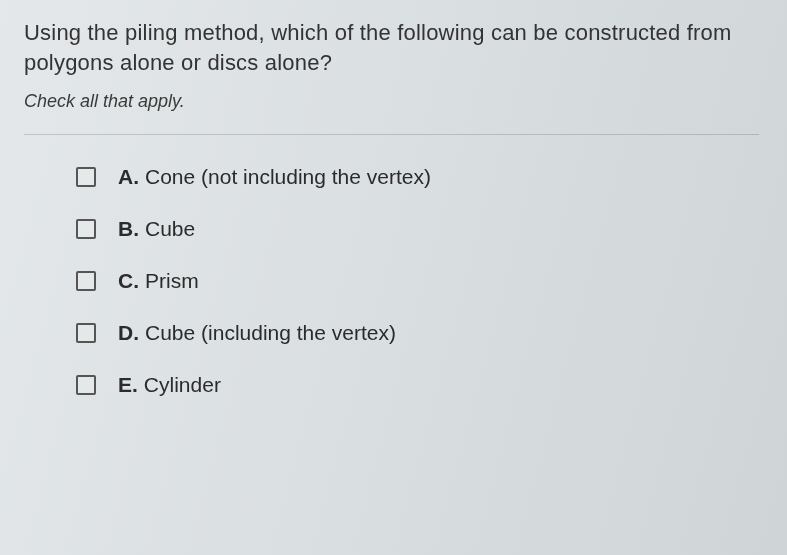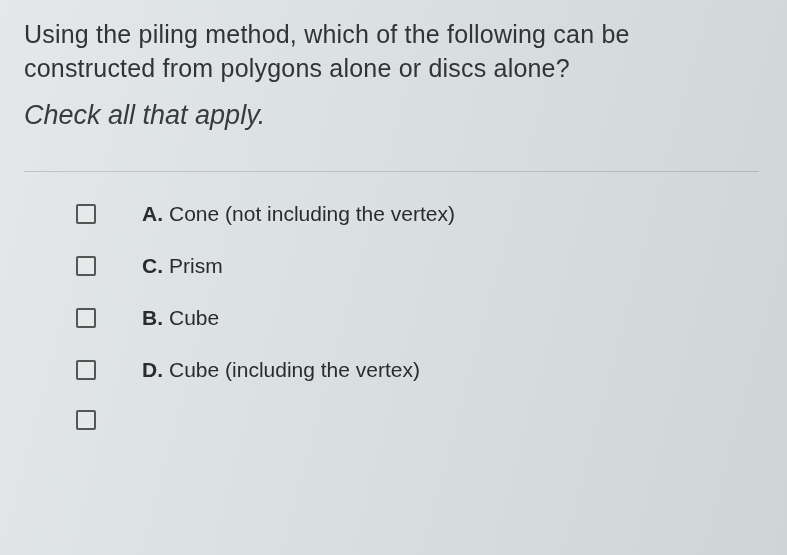--- a/index.html
+++ b/index.html
@@ -4,45 +4,44 @@
 <style>
   * { margin: 0; padding: 0; box-sizing: border-box; }
   html, body { width: 787px; height: 555px; overflow: hidden; }
   body {
     font-family: Arial, Helvetica, sans-serif;
     background: linear-gradient(105deg, #e4e8ea 0%, #d9dee0 50%, #cfd4d6 100%);
     color: #2a2a2a;
     padding: 18px 28px 20px 24px;
   }
   .question-text {
-    font-size: 25px;
+    font-size: 22px;
     line-height: 1.35;
     color: #333;
     margin-bottom: 14px;
     letter-spacing: 0.2px;
   }
   .hint-text {
-    font-size: 27px;
+    font-size: 18px;
     font-style: italic;
     color: #3a3a3a;
-    margin-bottom: 40px;
+    margin-bottom: 22px;
   }
   .divider {
     border: none;
     border-top: 1px solid rgba(0,0,0,0.15);
     margin-bottom: 30px;
   }
   .options {
     padding-left: 52px;
   }
   .option-row {
     display: flex;
     align-items: center;
     margin-bottom: 28px;
-    gap: 24px;
   }
   .checkbox {
     width: 20px;
     height: 20px;
     border: 2px solid #555;
     border-radius: 2px;
     background: rgba(255,255,255,0.15);
     margin-right: 22px;
     flex-shrink: 0;
     cursor: pointer;
@@ -63,26 +62,27 @@
 <div class="hint-text">Check all that apply.</div>
 <hr class="divider">
 
 <div class="options">
   <div class="option-row">
     <div class="checkbox"></div>
     <div class="option-label"><span class="letter">A.</span><span>Cone (not including the vertex)</span></div>
   </div>
   <div class="option-row">
     <div class="checkbox"></div>
-    <div class="option-label"><span class="letter">C.</span><span>Prism</span></div>
+    <div class="option-label"><span class="letter">B.</span><span>Cube</span></div>
   </div>
   <div class="option-row">
     <div class="checkbox"></div>
-    <div class="option-label"><span class="letter">B.</span><span>Cube</span></div>
+    <div class="option-label"><span class="letter">C.</span><span>Prism</span></div>
   </div>
   <div class="option-row">
     <div class="checkbox"></div>
     <div class="option-label"><span class="letter">D.</span><span>Cube (including the vertex)</span></div>
   </div>
   <div class="option-row">
     <div class="checkbox"></div>
+    <div class="option-label"><span class="letter">E.</span><span>Cylinder</span></div>
   </div>
 </div>
 
 </body></html>

